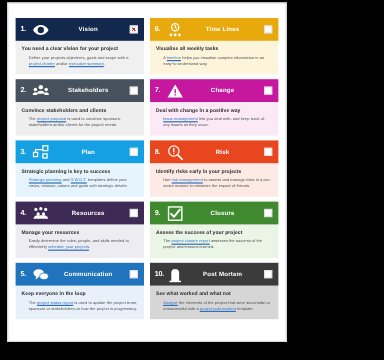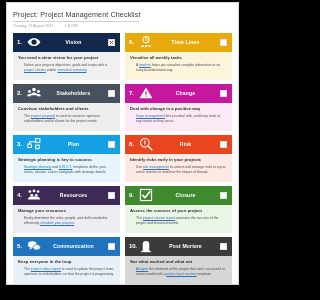--- a/index.html
+++ b/index.html
@@ -113,27 +113,20 @@
     line-height: 1.65;
     letter-spacing: 0.05px;
   }
   .lnk { color: #2f6fc0; text-decoration: underline; }
 </style>
 </head>
 <body>
 
 <div id="page">
 
-  <div>
-    <div class="doc-title">Project: Project Management Checklist</div>
-    <div class="doc-meta">
-      <span>Tuesday, 31 August 2021</span>
-      <span>1:30 PM</span>
-    </div>
-  </div>
 
   <div class="grid" id="grid">
       <div class="card">
         <div class="card-head" style="background: rgb(18, 40, 76);">
           <span class="num">1.</span>
           <span class="ico">
             <svg width="14" height="14" viewBox="0 0 24 24" fill="#fff">
               <path d="M12 5C6.5 5 2.3 9 1 12c1.3 3 5.5 7 11 7s9.7-4 11-7c-1.3-3-5.5-7-11-7zm0 11.5A4.5 4.5 0 1 1 12 7.5a4.5 4.5 0 0 1 0 9z"></path>
               <circle cx="12" cy="12" r="2.4" fill="#12284c"></circle>
             </svg>

